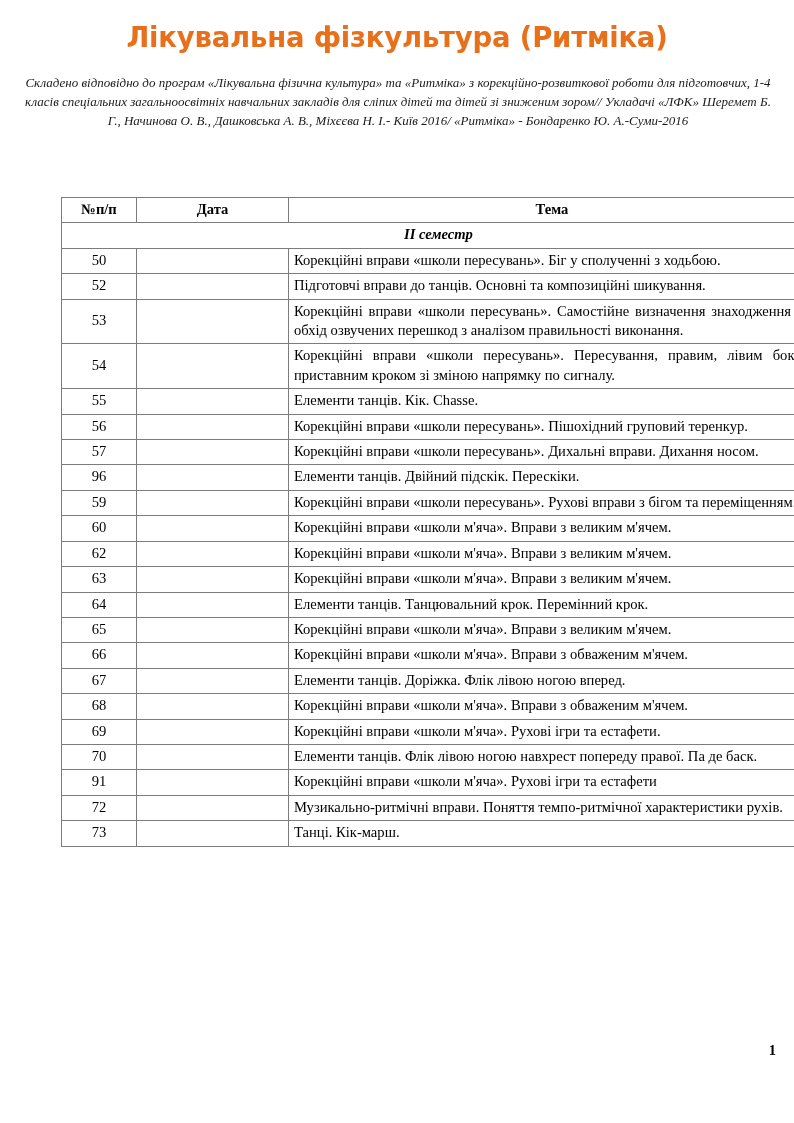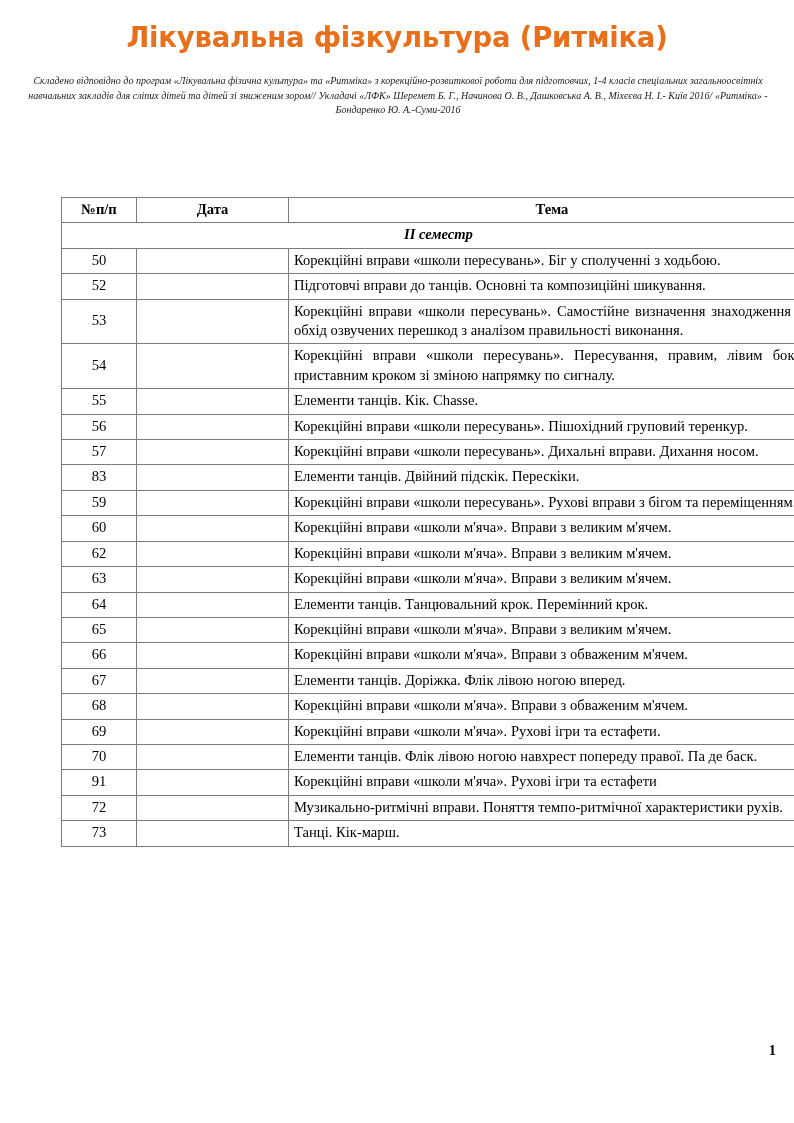--- a/index.html
+++ b/index.html
@@ -39,21 +39,21 @@
   }
 
   
   .doc-subtitle {
     position: absolute;
     left: 22px;
     top: 74px;
     width: 752px;
     text-align: center;
     font-style: italic;
-    font-size: 10px;
+    font-size: 13px;
     line-height: 1.46;
     color: #1a1a1a;
     font-family: "Liberation Serif", "DejaVu Serif", serif;
   }
 
   
   .schedule-table {
     position: absolute;
     left: 28px;
     top: 197px;
@@ -174,21 +174,21 @@
           <td class="num-cell">56</td>
           <td class="date-cell"></td>
           <td class="theme-cell">Корекційні вправи «школи пересувань». Пішохідний груповий теренкур.</td>
         </tr>
         <tr>
           <td class="num-cell">57</td>
           <td class="date-cell"></td>
           <td class="theme-cell">Корекційні вправи «школи пересувань». Дихальні вправи. Дихання носом.</td>
         </tr>
         <tr>
-          <td class="num-cell">83</td>
+          <td class="num-cell">96</td>
           <td class="date-cell"></td>
           <td class="theme-cell single">Елементи танців. Двійний підскік. Перескіки.</td>
         </tr>
         <tr>
           <td class="num-cell">59</td>
           <td class="date-cell"></td>
           <td class="theme-cell">Корекційні вправи «школи пересувань». Рухові вправи з бігом та переміщенням.</td>
         </tr>
         <tr>
           <td class="num-cell">60</td>

